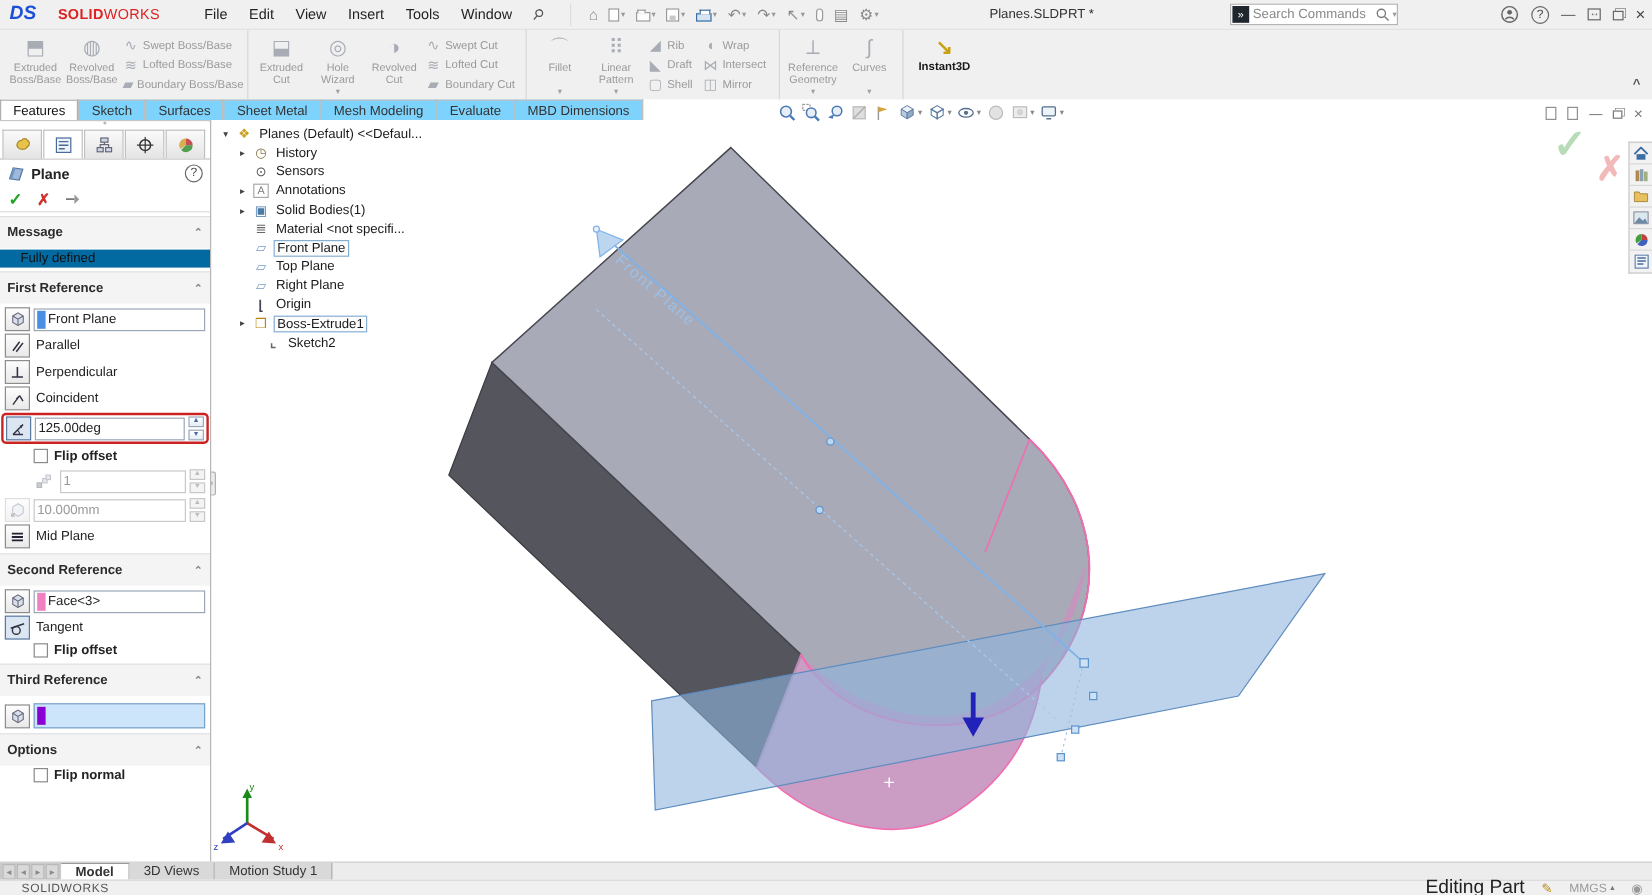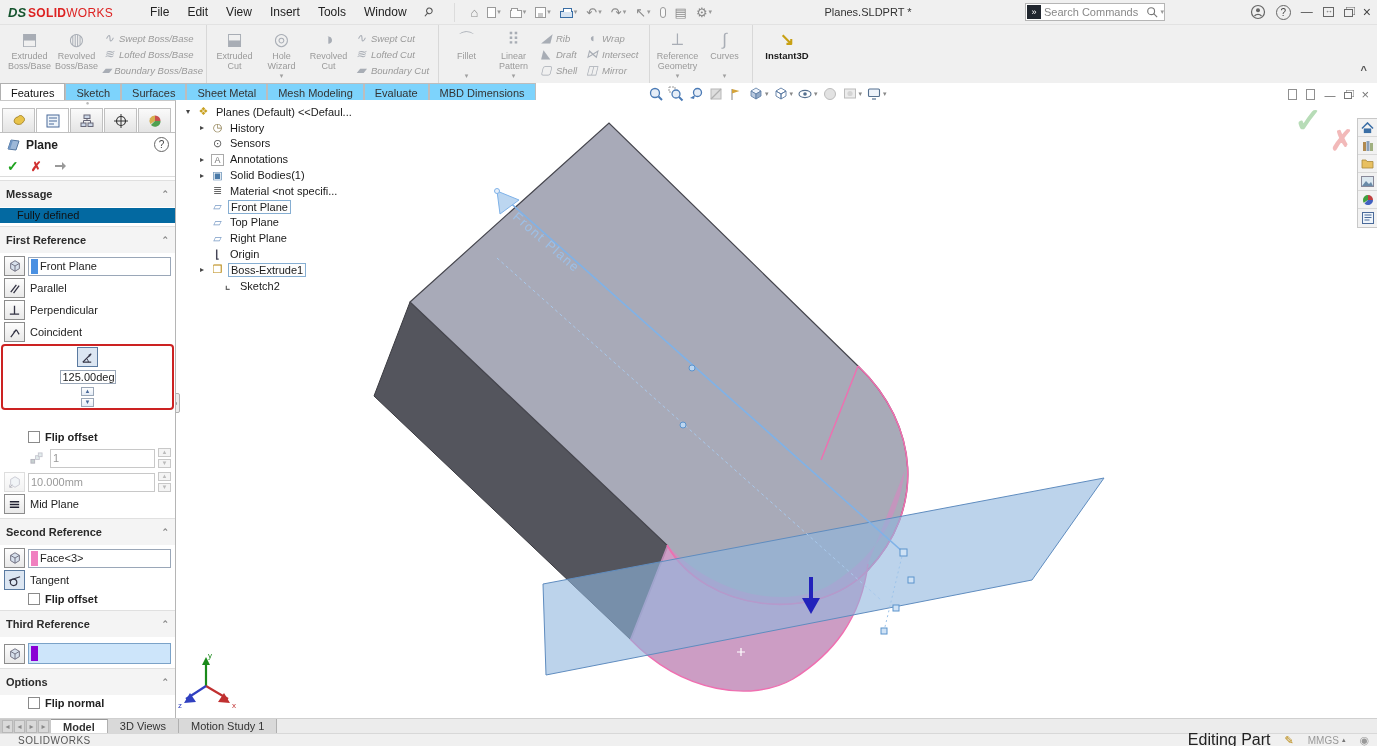--- a/index.html
+++ b/index.html
@@ -2,21 +2,21 @@
 <html><head>
 <meta charset="utf-8">
 <style>
   * { margin:0; padding:0; box-sizing:border-box; }
   html,body { width:1377px; height:746px; overflow:hidden; font-family:"Liberation Sans",sans-serif; background:#fff; }
   body { position:relative; font-size:11px; color:#333; }
 
   
   .titlebar { position:absolute; top:0; left:0; right:0; height:25px; background:#f0f0f0; display:flex; align-items:center; border-bottom:1px solid #e2e2e2; }
   .logo { display:flex; align-items:baseline; margin-left:8px; white-space:nowrap; }
-  .logo-mark { color:#14532d; font-style:italic; font-weight:bold; font-size:13px; margin-right:2px; }
+  .logo-mark { color:#1d4ed8; font-style:italic; font-weight:bold; font-size:16px; margin-right:18px; }
   .logo-bold { color:#d22; font-weight:bold; font-size:12px; letter-spacing:.3px; }
   .logo-light { color:#d22; font-size:12px; letter-spacing:.3px; }
   .menubar { display:flex; margin-left:28px; }
   .menu-item { padding:4px 9px; font-size:12px; color:#222; cursor:default; }
   .pin-glyph { color:#555; font-size:12px; padding:0 8px; transform:rotate(40deg); display:inline-block; }
   .qat { display:flex; align-items:center; margin-left:14px; border-left:1px solid #dcdcdc; padding-left:12px; gap:3px; }
   .qbtn { display:flex; align-items:center; gap:1px; padding:2px 3px; color:#8a8a8a; font-size:13px; }
   .qcaret { font-size:7px; color:#999; }
   .mini-page { display:inline-block; width:9px; height:11px; border:1px solid #9a9a9a; background:#fff; }
   .mini-folder { display:inline-block; width:12px; height:8px; border:1px solid #9a9a9a; background:#fdfdfd; position:relative; margin-top:3px; }
@@ -44,21 +44,21 @@
   .rgroup { display:flex; border-right:1px solid #d8d8d8; padding:2px 4px; position:relative; }
   .rlarges { display:flex; }
   .rlarge { width:47px; display:flex; flex-direction:column; align-items:center; padding-top:3px; position:relative; }
   .ricon { font-size:17px; line-height:20px; color:#a8adb5; }
   .rlbl { font-size:9px; line-height:10px; text-align:center; color:#9a9a9a; margin-top:1px; }
   .rlarge.enabled .rlbl { color:#1a1a1a; font-size:9.5px; font-weight:bold; }
   .rlarge.enabled .ricon { color:#c8a013; }
   .rcaret { position:absolute; bottom:1px; font-size:7px; color:#a0a0a0; height:8px; }
   .rcaret.has-caret::before { content:"▾"; }
   .rsmalls { display:flex; flex-direction:column; justify-content:space-between; padding:3px 2px; }
-  .rsmall { display:flex; align-items:center; gap:3px; height:16px;font-style:italic; }
+  .rsmall { display:flex; align-items:center; gap:3px; height:16px; }
   .ricon-s { font-size:12px; color:#a8adb5; width:14px; text-align:center; }
   .rslbl { font-size:9.5px; color:#9a9a9a; white-space:nowrap; }
   .ribbon-chevron { position:absolute; top:64px; right:10px; color:#555; font-weight:bold; font-size:11px; }
   
   .ic-extrude::before{content:"⬒"} .ic-revolve::before{content:"◍"} .ic-swept::before{content:"∿"}
   .ic-loft::before{content:"≋"} .ic-boundary::before{content:"▰"} .ic-extrudecut::before{content:"⬓"}
   .ic-hole::before{content:"◎"} .ic-revolvecut::before{content:"◑"} .ic-fillet::before{content:"⌒"}
   .ic-pattern::before{content:"⠿"} .ic-rib::before{content:"◢"} .ic-draft::before{content:"◣"}
   .ic-shell::before{content:"▢"} .ic-wrap::before{content:"◖"} .ic-intersect::before{content:"⋈"}
   .ic-mirror::before{content:"◫"} .ic-refgeo::before{content:"⟂"} .ic-curves::before{content:"∫"}
@@ -88,21 +88,21 @@
   .ibtn.pressed { background:#dce6f2; border-color:#5a7aa0; }
   .ibtn.disabled { border-color:#c4c4c4; opacity:.55; }
   .pm-input { flex:1; height:19px; border:1px solid #9aa7b8; background:#fff; display:flex; align-items:center; padding-left:2px; gap:2px; font-size:11px; color:#222; overflow:hidden; }
   .pm-input.disabled { border-color:#c8c8c8; color:#999; }
   .pm-input.active-blue { background:#cde5fa; border-color:#7aa2c8; }
   .chip { width:7px; height:15px; flex:none; }
   .chip.blue { background:#4a90e2; } .chip.pink { background:#f080c0; } .chip.purple { background:#8a00d4; }
   .spinner { width:13px; height:20px; display:flex; flex-direction:column; justify-content:space-between; flex:none; }
   .spin-btn { height:9px; border:1px solid #9aa7b8; background:linear-gradient(#fff,#e4ecf6); font-size:6px; line-height:7px; text-align:center; color:#4a6a9a; }
   .spinner.disabled .spin-btn { border-color:#c8c8c8; color:#bbb; background:#f4f4f4; }
-  .pm-row.red-hl { box-shadow:0 0 0 2px #cc2222; border-radius:2px; margin:3px 3px 21px; padding:1px 2px;flex-direction:column; }
+  .pm-row.red-hl { box-shadow:0 0 0 2px #cc2222; border-radius:2px; margin:3px 3px 4px; padding:1px 2px; }
   .cb-row { display:flex; align-items:center; gap:5px; padding:2px 4px 2px 28px; color:#222;font-weight:bold; }
   .cb { width:12px; height:12px; border:1px solid #8a8a8a; background:#fff; flex:none; }
   .label-row { display:flex; align-items:center; gap:5px; padding:1px 4px; color:#222; }
   .sub-row { padding-left:26px; }
 
   
   .viewport { position:absolute; top:100px; left:177px; right:0; bottom:28px; background:#fff; }
   svg.scene { position:absolute; inset:0; }
   .headsup { position:absolute; top:85px; left:648px; display:flex; align-items:center; gap:4px; height:18px; }
   .hitem { display:flex; align-items:center; }

